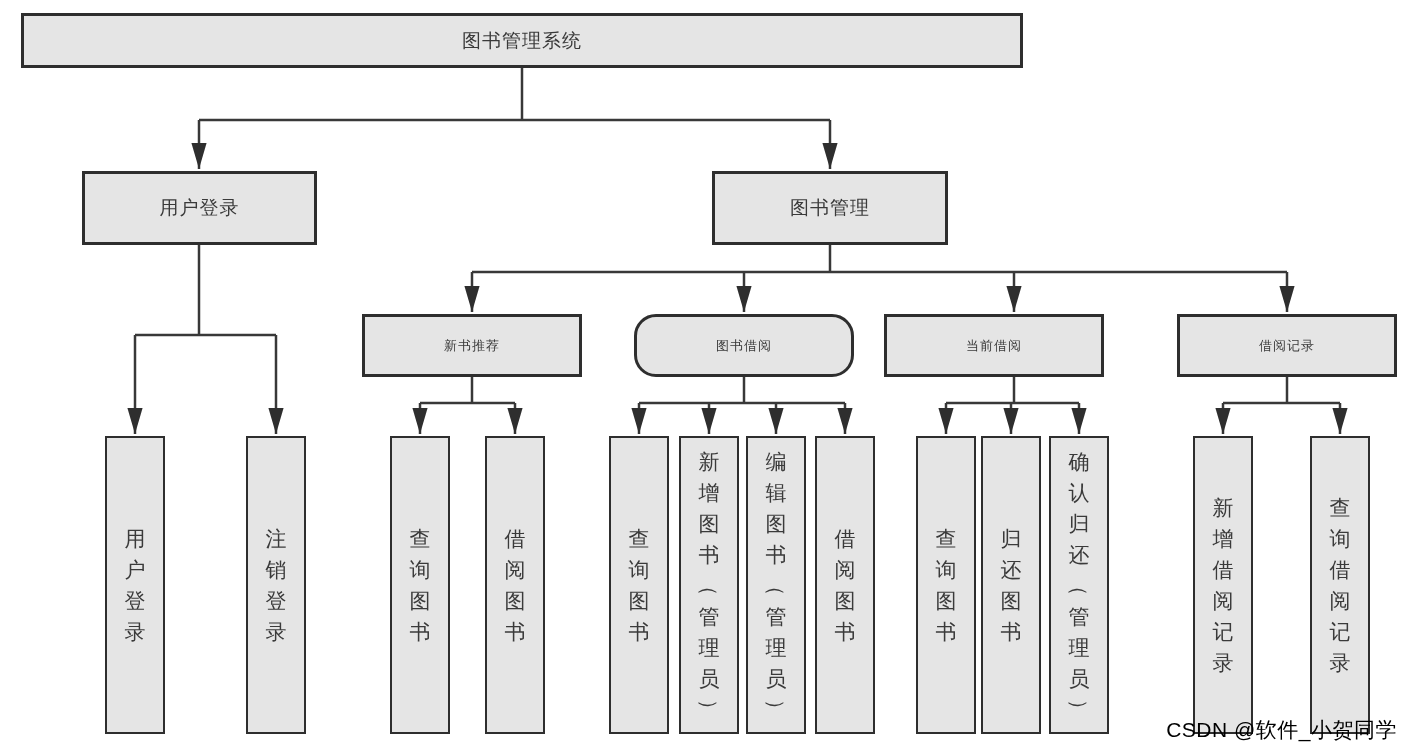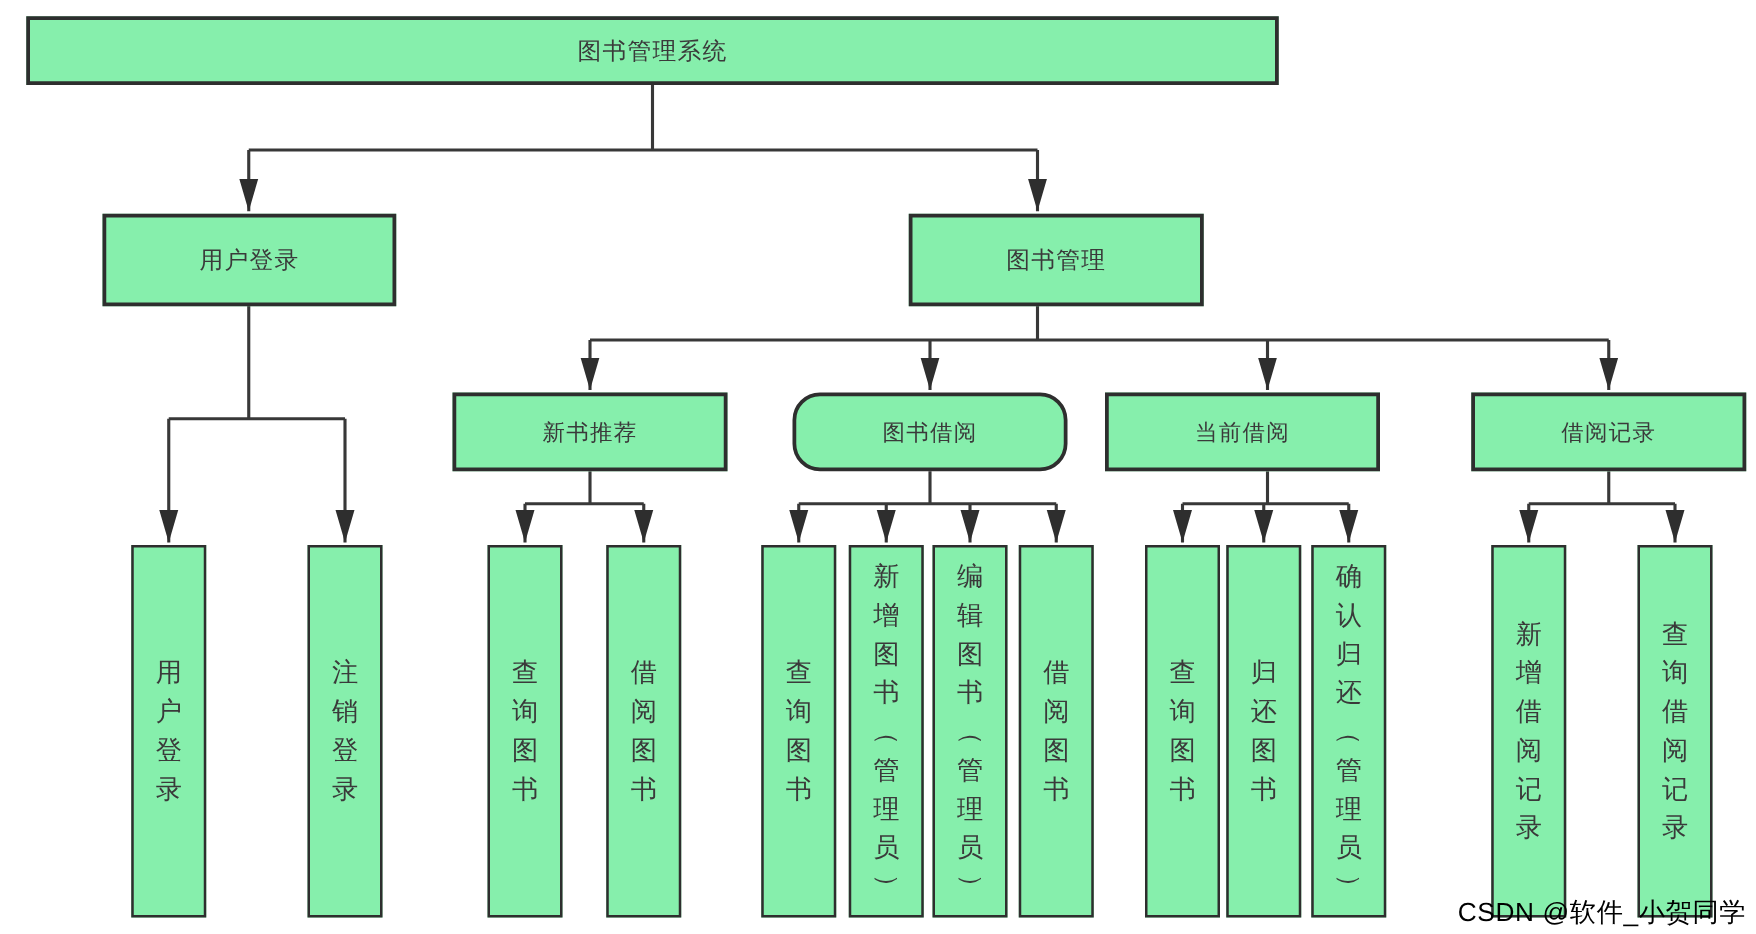--- a/index.html
+++ b/index.html
@@ -4,28 +4,28 @@
 <style>
   html,body{margin:0;padding:0;}
   body{
     width:1405px;height:747px;position:relative;background:#ffffff;
     font-family:"Liberation Sans","DejaVu Sans",sans-serif;
     overflow:hidden;
   }
   .stage{position:absolute;inset:0;}
   svg.connectors{position:absolute;left:0;top:0;z-index:1;}
   .node{
-    position:absolute;box-sizing:border-box;background:#86efac;
+    position:absolute;box-sizing:border-box;background:#e5e5e5;
     border:3px solid #2e2e2e;color:#3a3a3a;z-index:2;
     display:flex;align-items:center;justify-content:center;
   }
   .h-node{font-size:19px;letter-spacing:1px;}
   .root{left:21px;top:13px;width:1002px;height:55px;}
   .lv2{top:171px;height:74px;}
-  .lv3{top:314px;height:63px;font-size:18px;}
+  .lv3{top:314px;height:63px;font-size:13px;}
   .leaf{
     top:436px;height:298px;width:60px;border-width:2.5px;
     flex-direction:column;justify-content:center;
   }
   .vchar{font-size:21px;line-height:31px;display:block;text-align:center;}
   .vchar.rot{transform:rotate(90deg);}
   .watermark{
     position:absolute;right:8px;bottom:3px;z-index:3;
     color:#000000;font-size:21px;letter-spacing:0.5px;
   }
@@ -85,21 +85,21 @@
     </g>
   </svg>
 
   <div class="node h-node root">
     <span>图书管理系统</span>
   </div>
 
   <div class="node h-node lv2" style="left:82px;width:235px;">
     <span>用户登录</span>
   </div>
-  <div class="node h-node lv2" style="left:727px;width:236px;">
+  <div class="node h-node lv2" style="left:712px;width:236px;">
     <span>图书管理</span>
   </div>
 
   <div class="node h-node lv3" style="left:362px;width:220px;">
     <span>新书推荐</span>
   </div>
   <div class="node h-node lv3" style="left:634px;width:220px;border-radius:22px;">
     <span>图书借阅</span>
   </div>
   <div class="node h-node lv3" style="left:884px;width:220px;">

